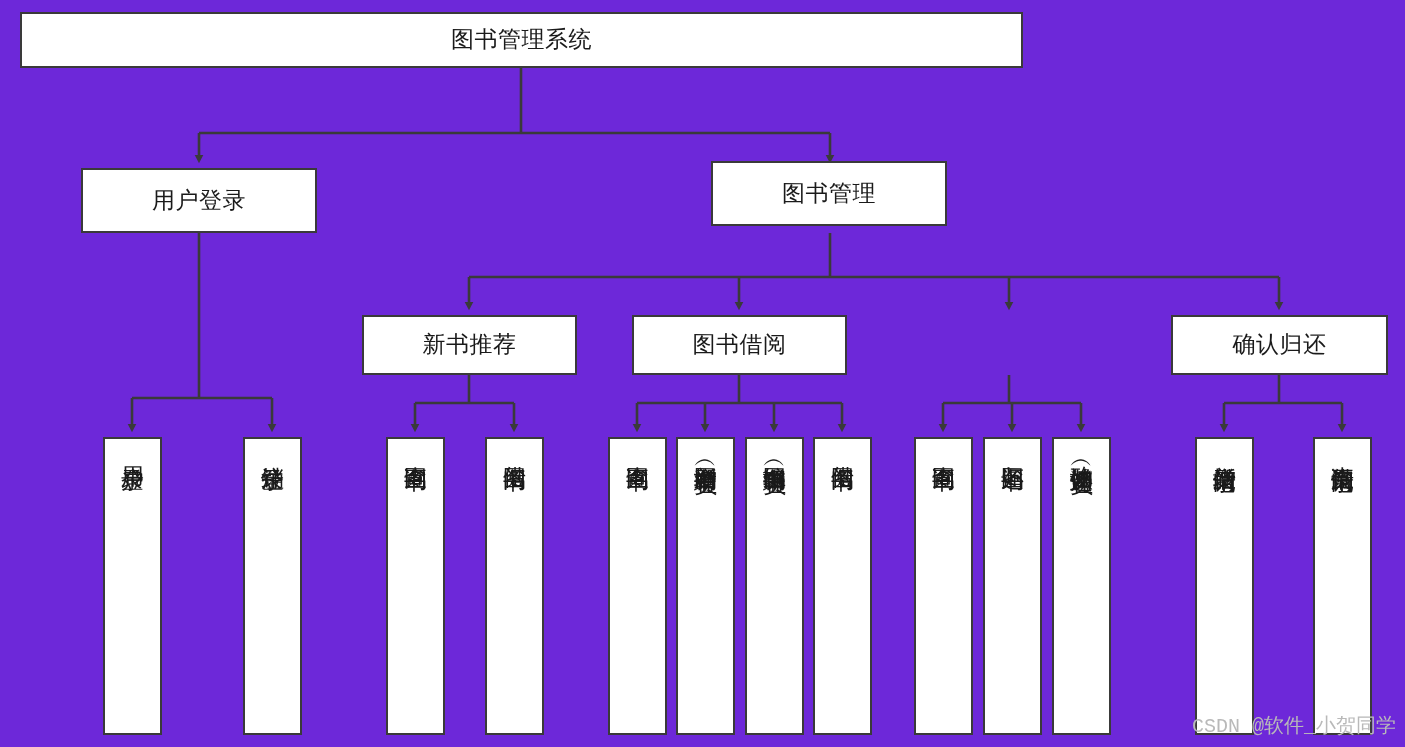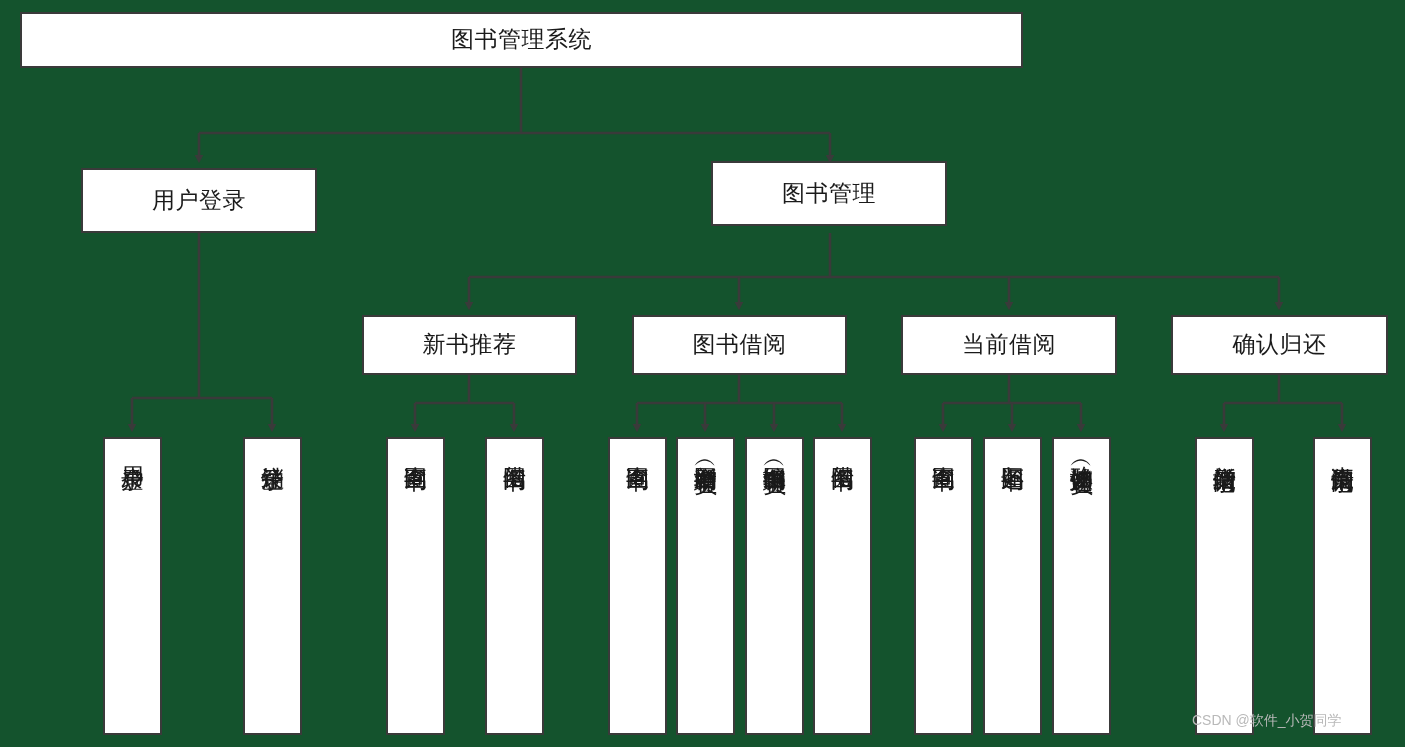--- a/index.html
+++ b/index.html
@@ -7,21 +7,21 @@
     padding: 0;
     background: #ffffff;
   }
   body {
     font-family: "DejaVu Sans", "Liberation Sans", sans-serif;
   }
   #canvas {
     position: relative;
     width: 1405px;
     height: 747px;
-    background: #14532d;
+    background: #6d28d9;
     overflow: hidden;
   }
   .node {
     position: absolute;
     box-sizing: border-box;
     border: 2px solid #3a3a3a;
     background: #ffffff;
     display: flex;
     align-items: center;
     justify-content: center;
@@ -59,24 +59,24 @@
     left: 0;
     top: 0;
     width: 1405px;
     height: 747px;
     pointer-events: none;
   }
   .watermark {
     position: absolute;
     left: 1192px;
     top: 712px;
-    font-size: 14px;
+    font-size: 20px;
     color: #b9b9b9;
     white-space: nowrap;
-    font-family: Liberation Sans, sans-serif;
+    font-family: Liberation Mono, monospace;
   }
 </style>
 </head>
 <body>
 
 <div id="canvas">
 
   <svg class="edges" viewBox="0 0 1405 747">
     <defs>
       <marker id="arrow" markerWidth="11" markerHeight="11" refX="4.2" refY="5" orient="auto" markerUnits="userSpaceOnUse">
@@ -140,23 +140,20 @@
   </div>
 
   <div class="node h" style="left:632px; top:315px; width:215px; height:60px;">
     <span class="label">图书借阅</span>
   </div>
 
   <div class="node h" style="left:362px; top:315px; width:215px; height:60px;">
     <span class="label">新书推荐</span>
   </div>
 
-  <div class="node h" style="left:901px; top:315px; width:216px; height:60px;">
-    <span class="label">当前借阅</span>
-  </div>
 
   <div class="node h" style="left:1171px; top:315px; width:217px; height:60px;">
     <span class="label">确认归还</span>
   </div>
 
   <div class="node v" style="left:103px; top:437px; width:59px; height:298px;">
     <span class="label">用户登录</span>
   </div>
 
   <div class="node v" style="left:243px; top:437px; width:59px; height:298px;">

